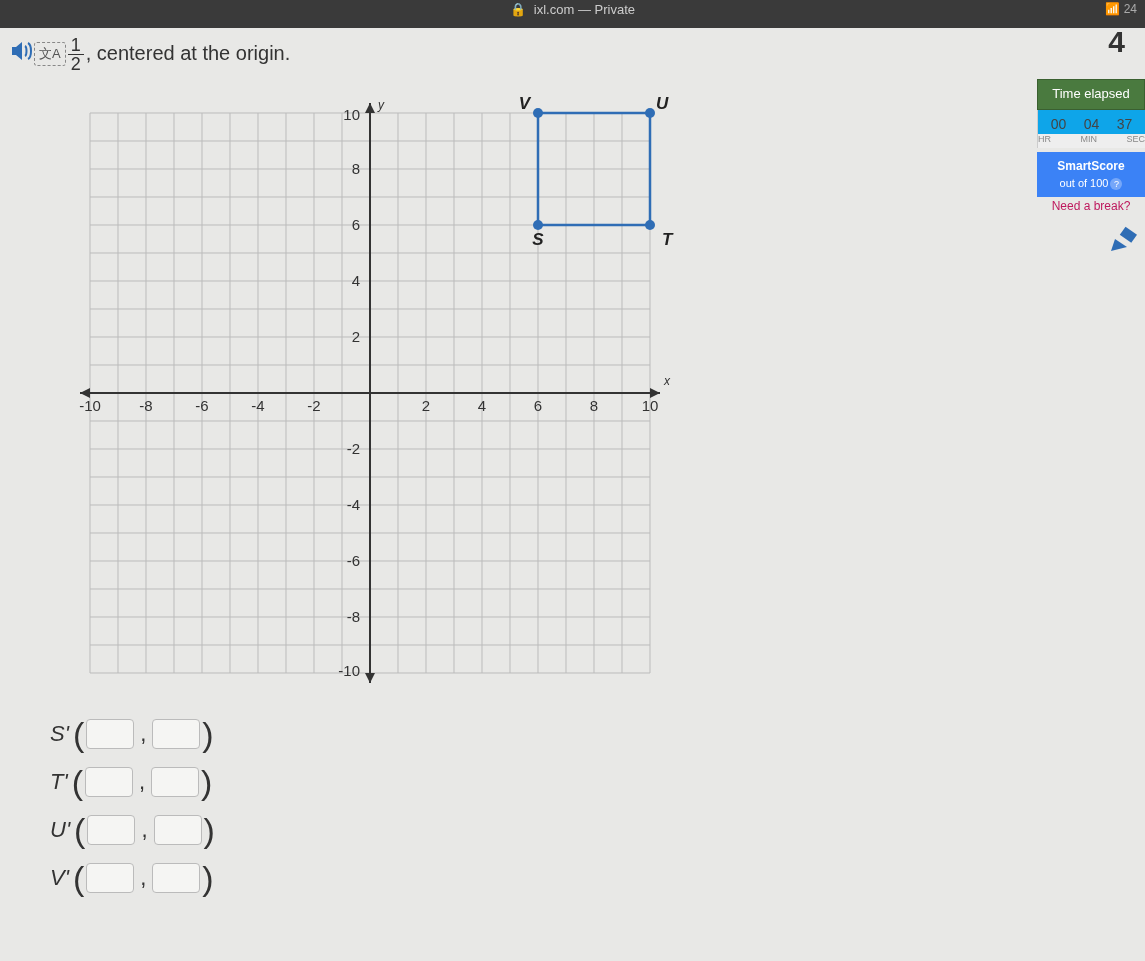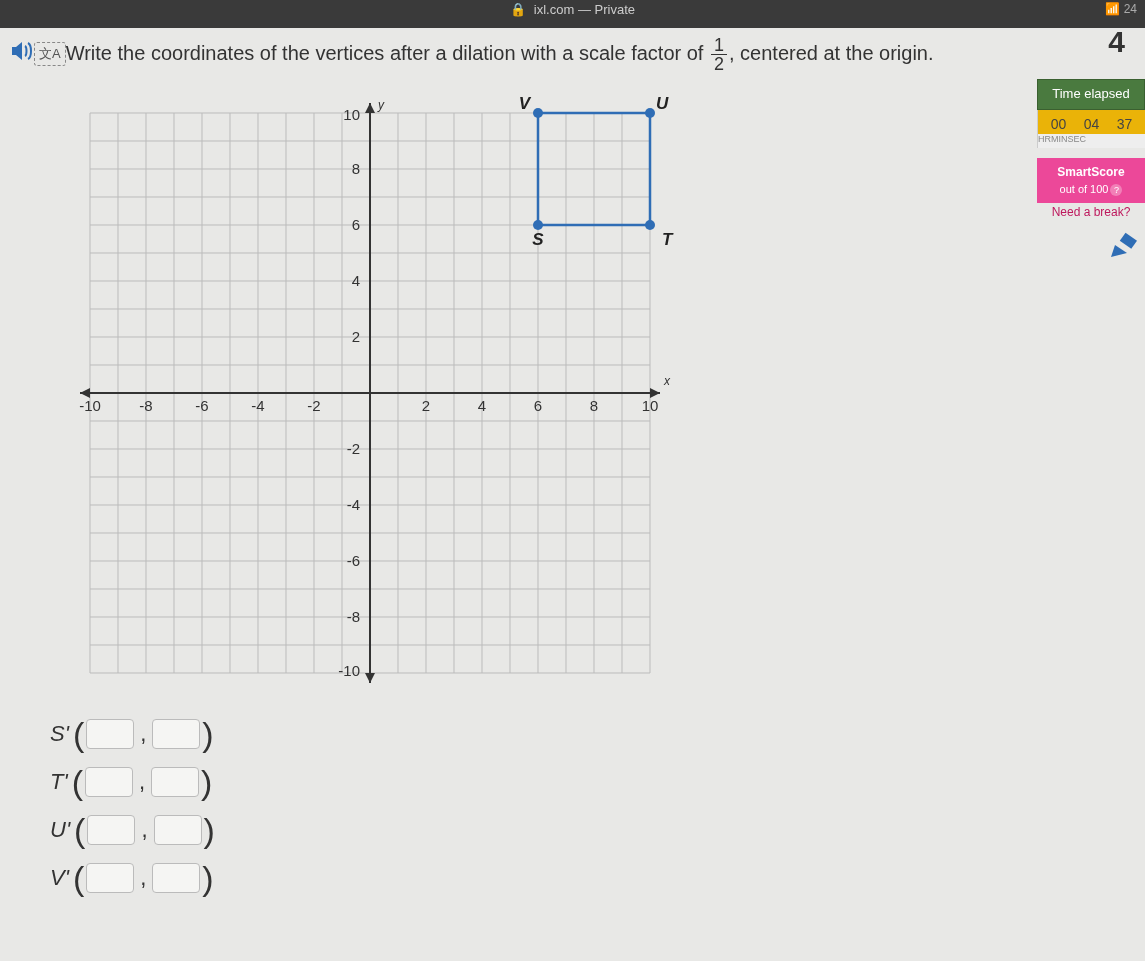--- a/index.html
+++ b/index.html
@@ -117,44 +117,44 @@
   .time-box {
     background: #4a7a3f;
     border: 1px solid #3a6030;
     color: #fff;
     font-size: 13px;
     padding: 6px 4px;
     margin-top: 20px;
     line-height: 1.3;
   }
   .time-values {
-    background: #eab308;
+    background: #0ea5e9;
     padding: 6px 4px 2px 4px;
     font-size: 14px;
     color: #444;
     display: flex;
     justify-content: space-around;
     border-left: 1px solid #ccc;
   }
   .time-labels {
     background: #eee;
     font-size: 9px;
     color: #888;
     display: flex;
-    justify-content: flex-start;
+    justify-content: space-between;
     padding-bottom: 4px;
     border-left: 1px solid #ccc;
   }
   .smartscore-box {
-    background: #ec4899;
+    background: #3b82f6;
     color: #fff;
     font-size: 12px;
     padding: 6px 12px;
     line-height: 1.4;
-    margin-top: 10px;
+    margin-top: 4px;
   }
   .smartscore-box .ss-title { font-weight: bold; }
   .smartscore-box .ss-sub { font-size: 11px; }
   .ss-q {
     display:inline-block;
     background: rgba(255,255,255,0.3);
     border-radius: 50%;
     width: 12px; height: 12px;
     font-size: 9px;
     line-height: 12px;
@@ -201,21 +201,20 @@
 <div class="content">
   <div class="question-row">
     <span class="audio-icon">
       <svg width="24" height="22" viewBox="0 0 24 22">
           <path fill="#2f6db5" d="M2 7h4l6-5v18l-6-5H2z"></path>
           <path fill="none" stroke="#2f6db5" stroke-width="2" d="M15 6c2 1 2 9 0 10M18 3c4 2 4 14 0 16"></path>
         </svg>
     </span>
     <span class="translate-icon">文A</span>
     <div class="question-text">
-      <span>Write the coordinates of the vertices after a dilation with a scale factor of </span>
       <span class="frac">
         <span class="num">1</span>
         <span class="den">2</span>
       </span><span>, centered at the origin.</span>
     </div>
   </div>
 
   <div class="graph-wrap">
     <svg width="640" height="600" viewBox="0 0 640 600">
 

